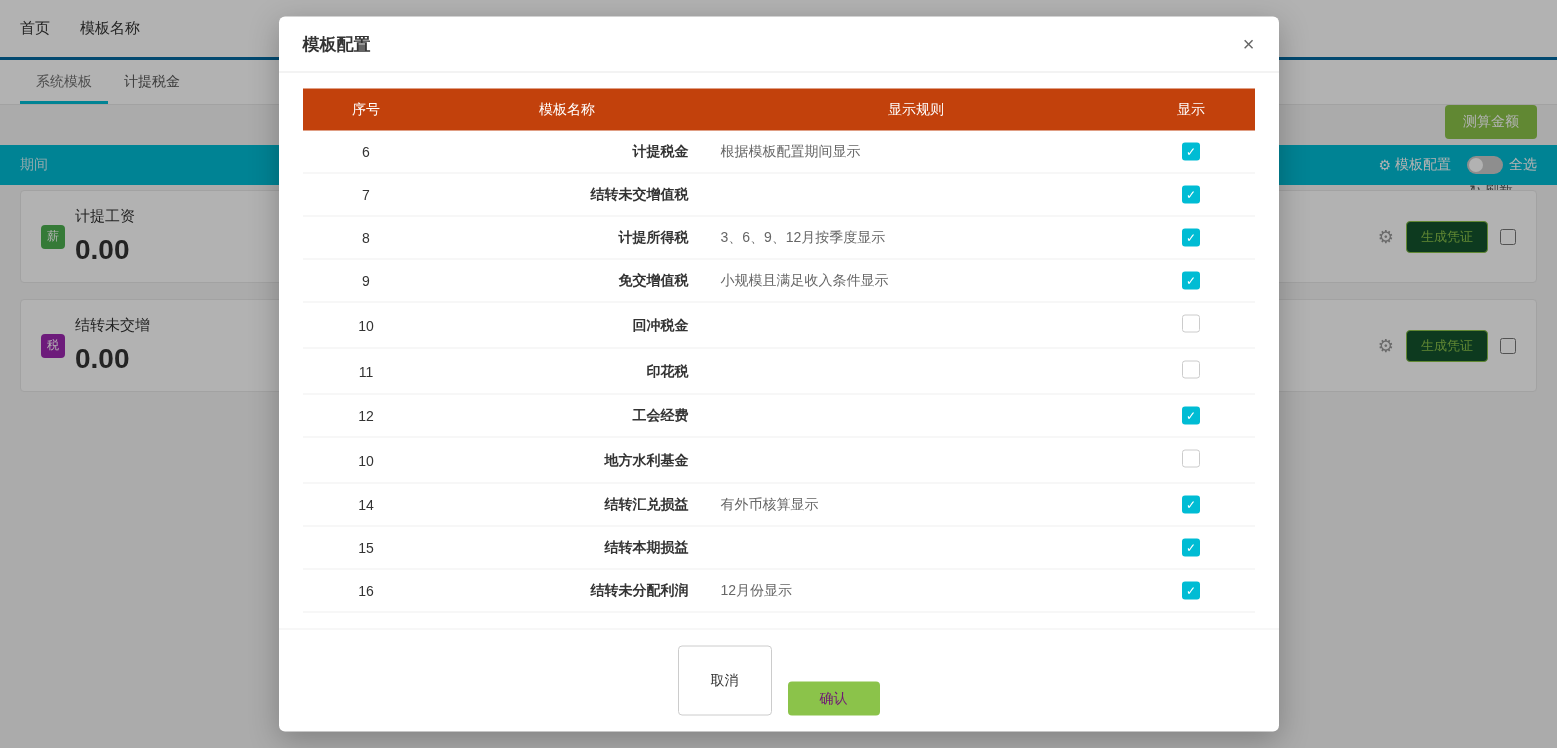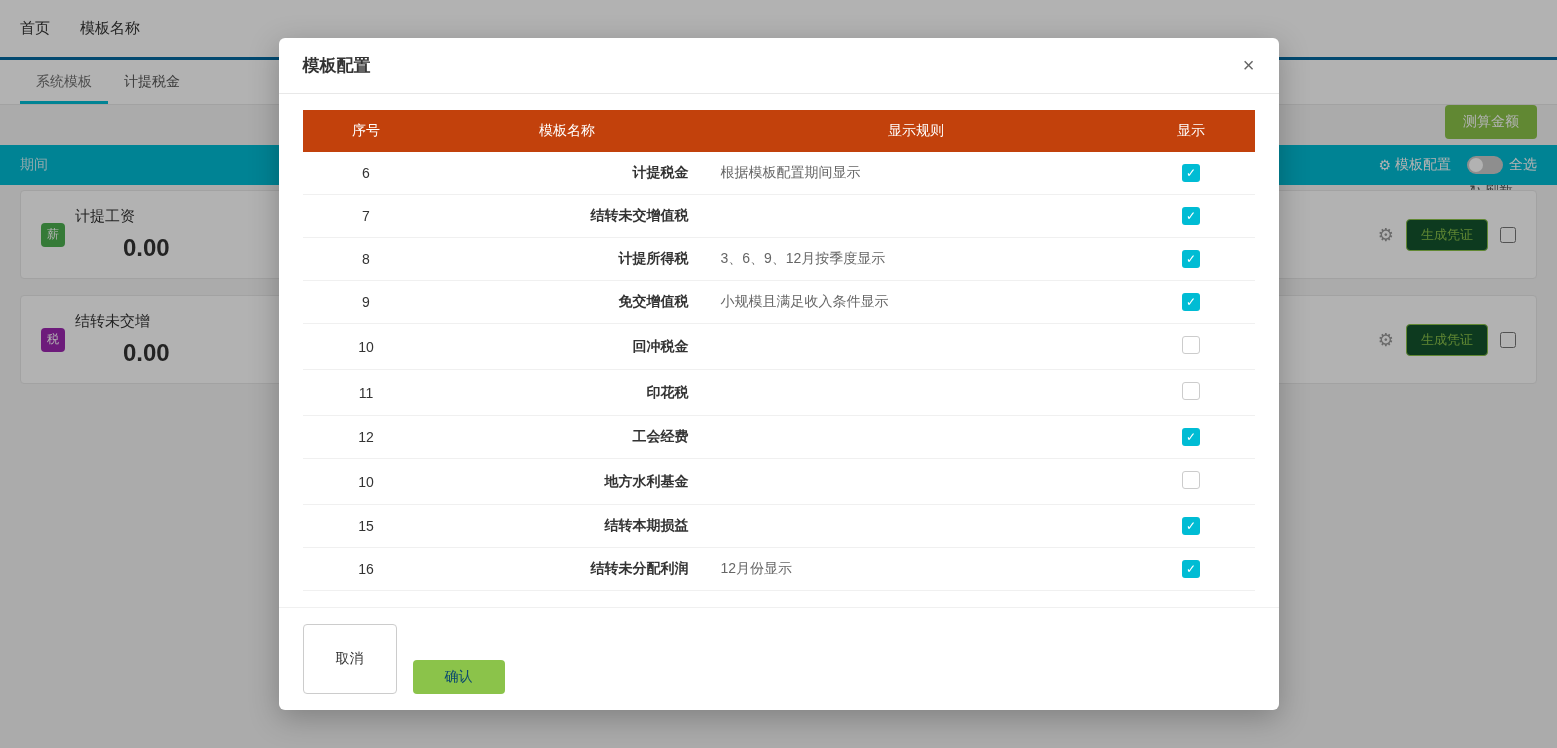--- a/index.html
+++ b/index.html
@@ -139,25 +139,24 @@
       font-size: 12px;
     }
     .card-icon.purple {
       background: #9c27b0;
     }
     .card-title {
       font-size: 15px;
       color: #333;
     }
     .card-amount {
-      font-size: 24px;
+      font-size: 28px;
       font-weight: bold;
       color: #333;
       margin-top: 8px;
-      margin-left: 48px;
     }
     .card-right {
       display: flex;
       align-items: center;
       gap: 12px;
     }
     .btn-generate {
       border: 1px solid #8bc34a;
       color: #8bc34a;
       background: #14532d;
@@ -278,39 +277,40 @@
     }
 
     
     .dialog-body::-webkit-scrollbar { width: 8px; }
     .dialog-body::-webkit-scrollbar-track { background: #f0f0f0; }
     .dialog-body::-webkit-scrollbar-thumb { background: #ccc; border-radius: 4px; }
 
     
     .dialog-footer {
       display: flex;
+      justify-content: center;
       gap: 16px;
       padding: 16px 24px;
       border-top: 1px solid #f0f0f0;
     }
     .btn-cancel {
       padding: 8px 32px;
       border: 1px solid #ccc;
       background: #fff;
       color: #333;
       border-radius: 4px;
       cursor: pointer;
       font-size: 14px;
       min-width: 90px;
     }
     .btn-confirm {
       padding: 8px 32px;
       border: none;
       background: #8bc34a;
-      color: #0c4a6e;
+      color: #701a75;
       border-radius: 4px;
       cursor: pointer;
       font-size: 14px;
       min-width: 90px;
       margin-top: 36px;
     }
 
     
     .period-right {
       margin-left: auto;
@@ -491,20 +491,26 @@
             <td></td>
             <td style="text-align: center;"><div class="cb-checked">✓</div></td>
           </tr>
           <tr>
             <td>10</td>
             <td>地方水利基金</td>
             <td></td>
             <td style="text-align: center;"><div class="cb-unchecked"></div></td>
           </tr>
           <tr>
+            <td>14</td>
+            <td>结转汇兑损益</td>
+            <td>有外币核算显示</td>
+            <td style="text-align: center;"><div class="cb-checked">✓</div></td>
+          </tr>
+          <tr>
             <td>15</td>
             <td>结转本期损益</td>
             <td></td>
             <td style="text-align: center;"><div class="cb-checked">✓</div></td>
           </tr>
           <tr>
             <td>16</td>
             <td>结转未分配利润</td>
             <td>12月份显示</td>
             <td style="text-align: center;"><div class="cb-checked">✓</div></td>

